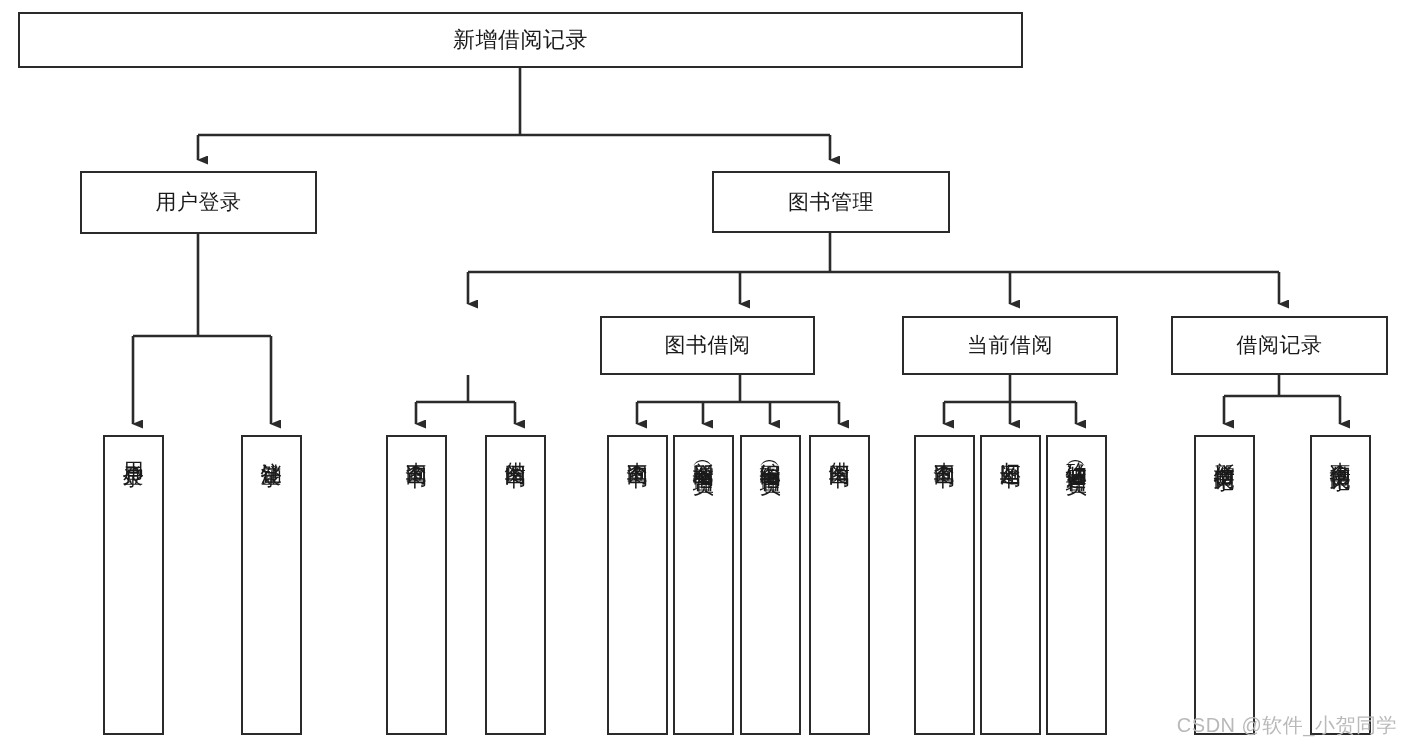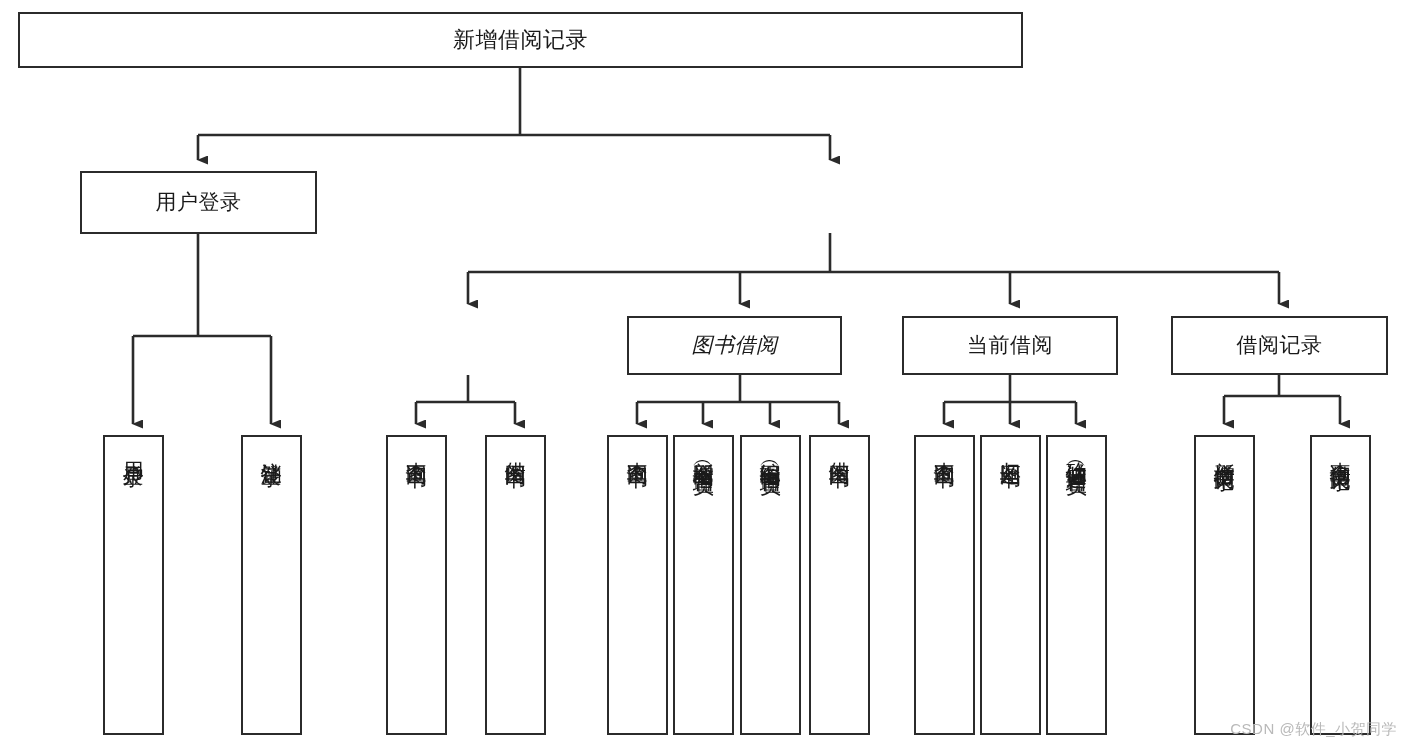--- a/index.html
+++ b/index.html
@@ -56,21 +56,21 @@
     font-size: 21px;
     line-height: 1.12;
     letter-spacing: 2px;
     white-space: nowrap;
   }
   #node-root .node-label { font-size: 22px; }
   .watermark {
     position: absolute;
     right: 8px;
     bottom: 8px;
-    font-size: 15px;
+    font-size: 20px;
     color: #b9b9b9;
     letter-spacing: 0.5px;
     white-space: nowrap;
     user-select: none;
     margin-left: 24px;
   }
 </style>
 </head>
 <body>
 
@@ -126,22 +126,25 @@
     </g>
   </svg>
 
   <div class="node horizontal" id="node-root" style="left:18px; top:12px; width:1005px; height:56px;">
     <span class="node-label">新增借阅记录</span>
   </div>
 
   <div class="node horizontal" style="left:80px; top:171px; width:237px; height:63px;">
     <span class="node-label">用户登录</span>
   </div>
+  <div class="node horizontal" style="left:712px; top:171px; width:238px; height:62px;">
+    <span class="node-label">图书管理</span>
+  </div>
 
-  <div class="node horizontal" style="left:627px; top:316px; width:215px; height:59px;font-style:italic;">
+  <div class="node horizontal" style="left:600px; top:316px; width:215px; height:59px;">
     <span class="node-label">图书借阅</span>
   </div>
   <div class="node horizontal" style="left:1171px; top:316px; width:217px; height:59px;">
     <span class="node-label">借阅记录</span>
   </div>
   <div class="node horizontal" style="left:902px; top:316px; width:216px; height:59px;">
     <span class="node-label">当前借阅</span>
   </div>
 
   <div class="node vertical" style="left:103px; top:435px; width:61px; height:300px;">

